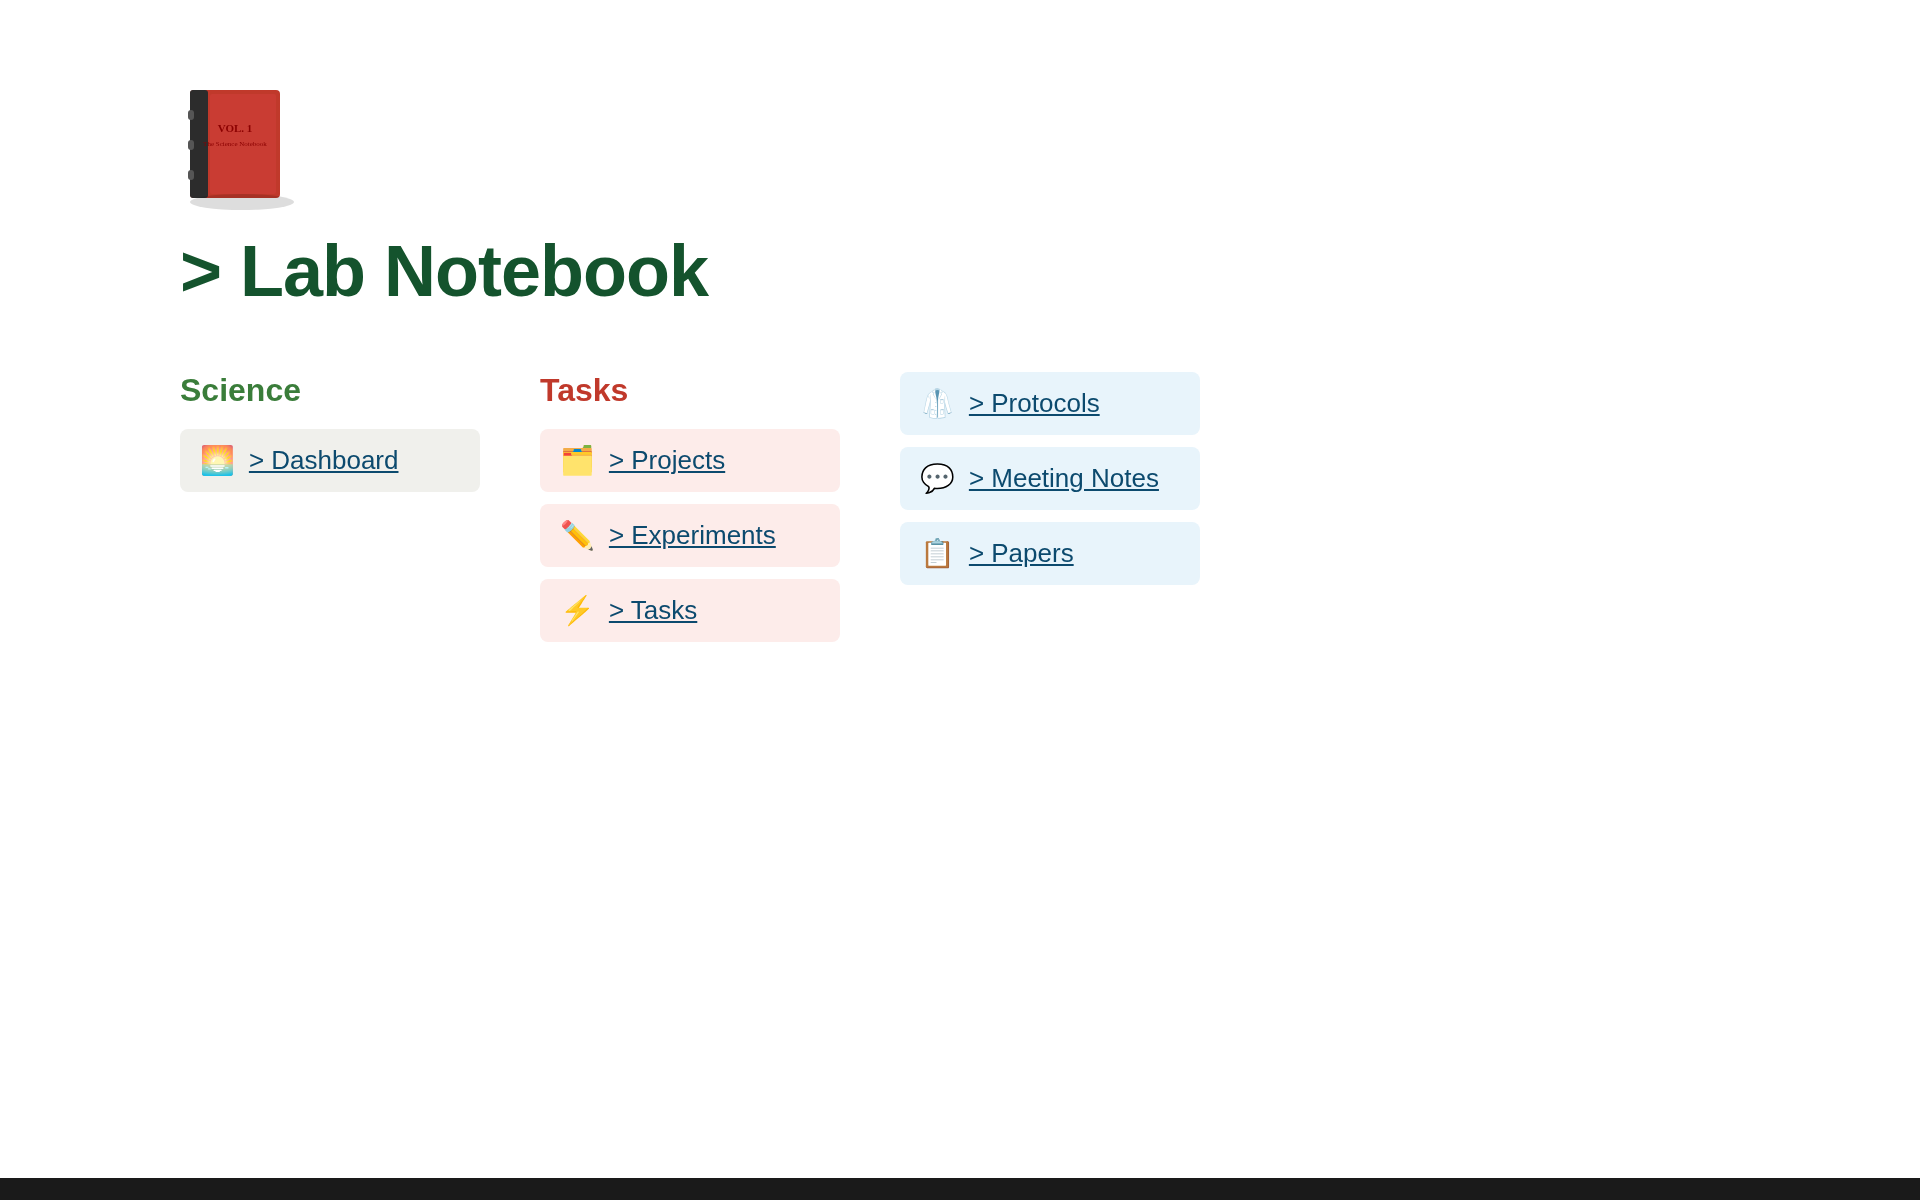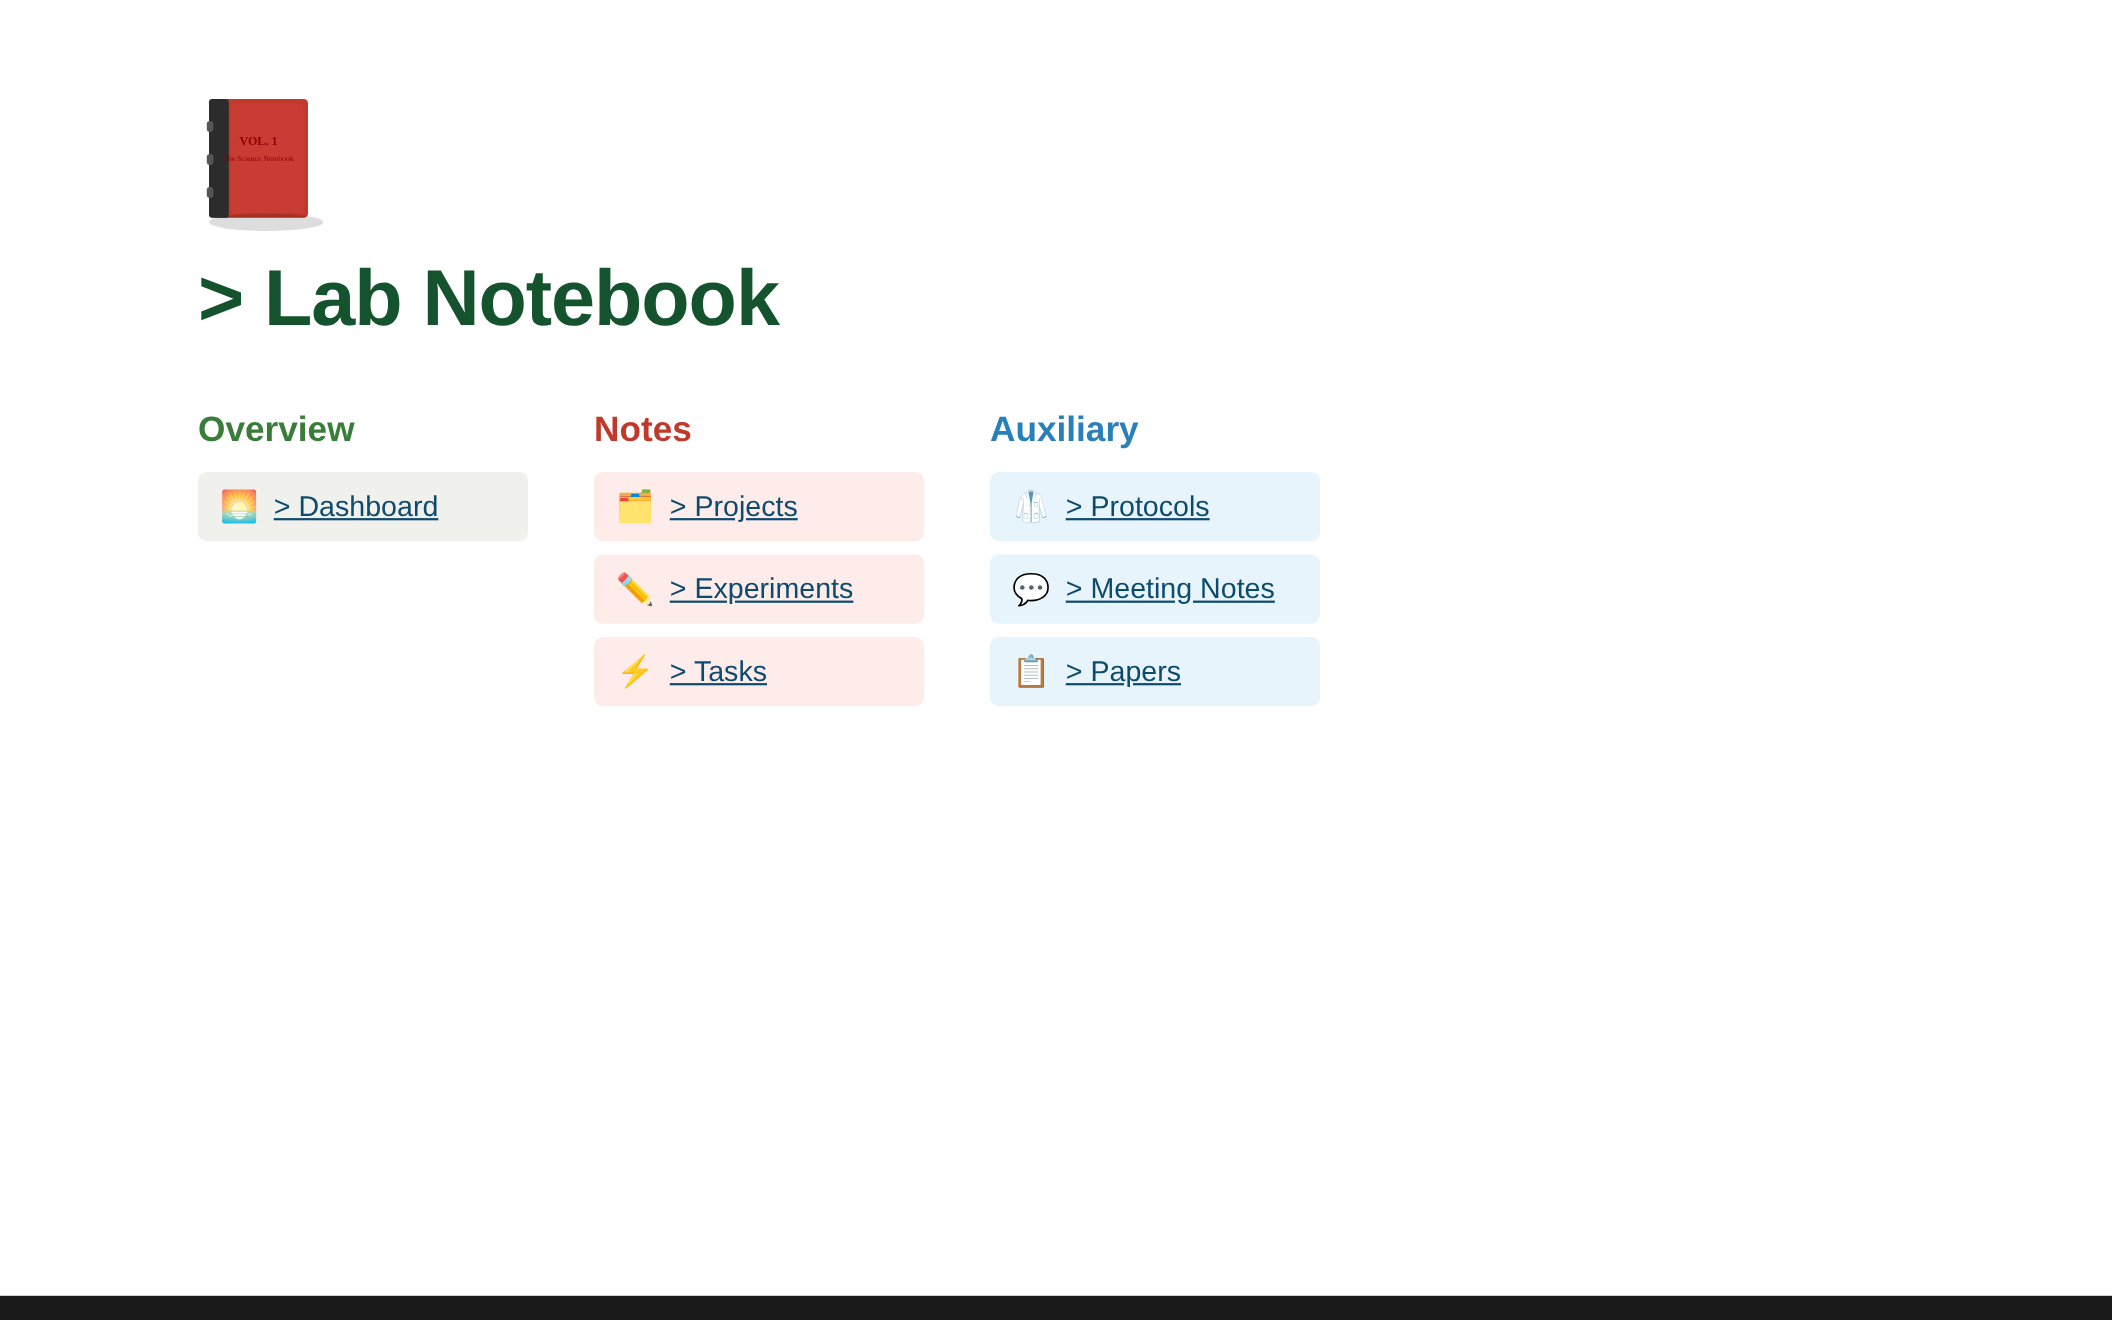--- a/index.html
+++ b/index.html
@@ -140,45 +140,44 @@
 
       <ellipse cx="62" cy="122" rx="52" ry="8" fill="#00000022"></ellipse>
     </svg>
   </div>
 
   <h1 class="page-title">&gt; Lab Notebook</h1>
 
   <div class="columns-container">
 
     <div class="column">
-      <div class="column-header overview">Overview</div>
+      <div class="column-header overview">Science</div>
       <a class="nav-item overview-item">
         <span class="item-emoji">🌅</span>
         <span class="item-label">&gt; Dashboard</span>
       </a>
     </div>
 
     <div class="column">
-      <div class="column-header main">Notes</div>
+      <div class="column-header main">Tasks</div>
       <a class="nav-item main-item">
         <span class="item-emoji">🗂️</span>
         <span class="item-label">&gt; Projects</span>
       </a>
       <a class="nav-item main-item">
         <span class="item-emoji">✏️</span>
         <span class="item-label">&gt; Experiments</span>
       </a>
       <a class="nav-item main-item">
         <span class="item-emoji">⚡</span>
         <span class="item-label">&gt; Tasks</span>
       </a>
     </div>
 
     <div class="column">
-      <div class="column-header auxiliary">Auxiliary</div>
       <a class="nav-item auxiliary-item">
         <span class="item-emoji">🥼</span>
         <span class="item-label">&gt; Protocols</span>
       </a>
       <a class="nav-item auxiliary-item">
         <span class="item-emoji">💬</span>
         <span class="item-label">&gt; Meeting Notes</span>
       </a>
       <a class="nav-item auxiliary-item">
         <span class="item-emoji">📋</span>

